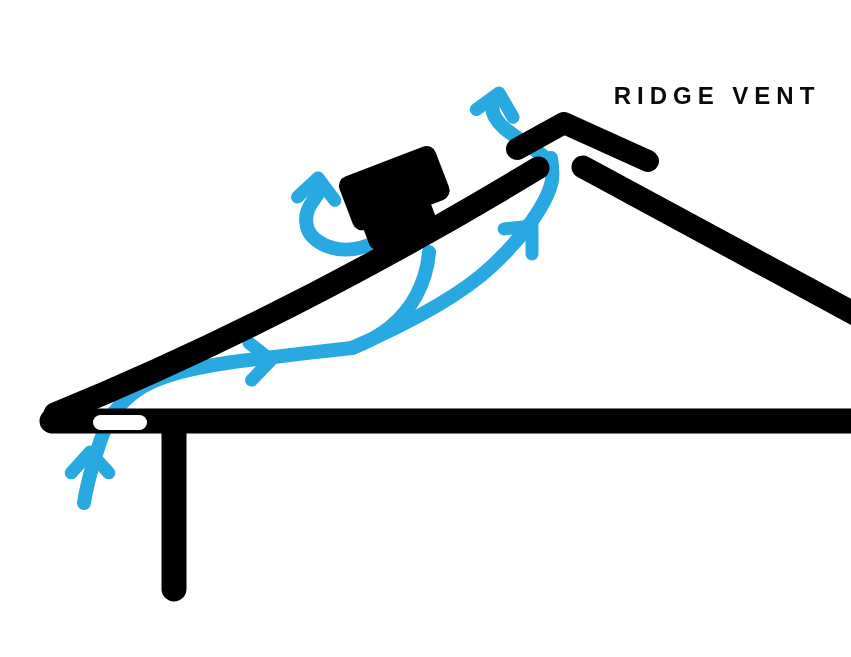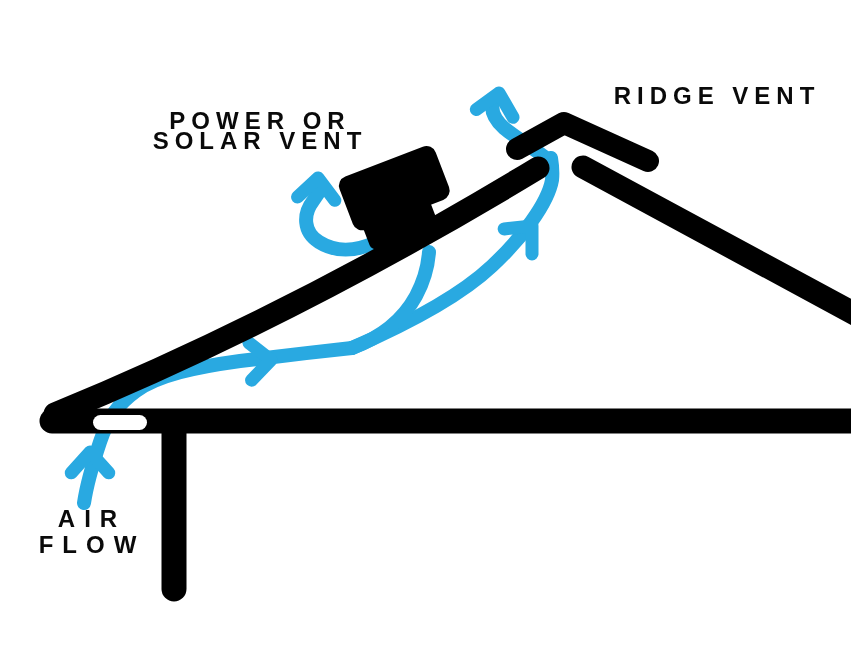--- a/index.html
+++ b/index.html
@@ -73,24 +73,16 @@
       <path d="M 55 414 Q 290 318 538 168" fill="none" stroke="#000000" stroke-width="23" stroke-linecap="round" stroke-linejoin="round"></path>
       <path d="M 583 167 L 866 320" fill="none" stroke="#000000" stroke-width="23" stroke-linecap="round" stroke-linejoin="round"></path>
       <path d="M 517 149 L 564 123 L 648 161" fill="none" stroke="#000000" stroke-width="22" stroke-linecap="round" stroke-linejoin="round"></path>
       <g transform="translate(336,180) rotate(-21)">
         <rect x="8" y="40" width="72" height="39" rx="6" fill="#000000"></rect>
         <rect x="0" y="0" width="103" height="57" rx="10" fill="#000000"></rect>
       </g>
       <rect x="93" y="415" width="54" height="15" rx="7.5" fill="#ffffff"></rect>
     </svg>
 
-  <div class="label label-power">
-    <div>POWER OR</div>
-    <div>SOLAR VENT</div>
-  </div>
 
   <div class="label label-ridge">RIDGE VENT</div>
 
-  <div class="label label-air">
-    <div>AIR</div>
-    <div>FLOW</div>
-  </div>
 </div>
 
 </body></html>

